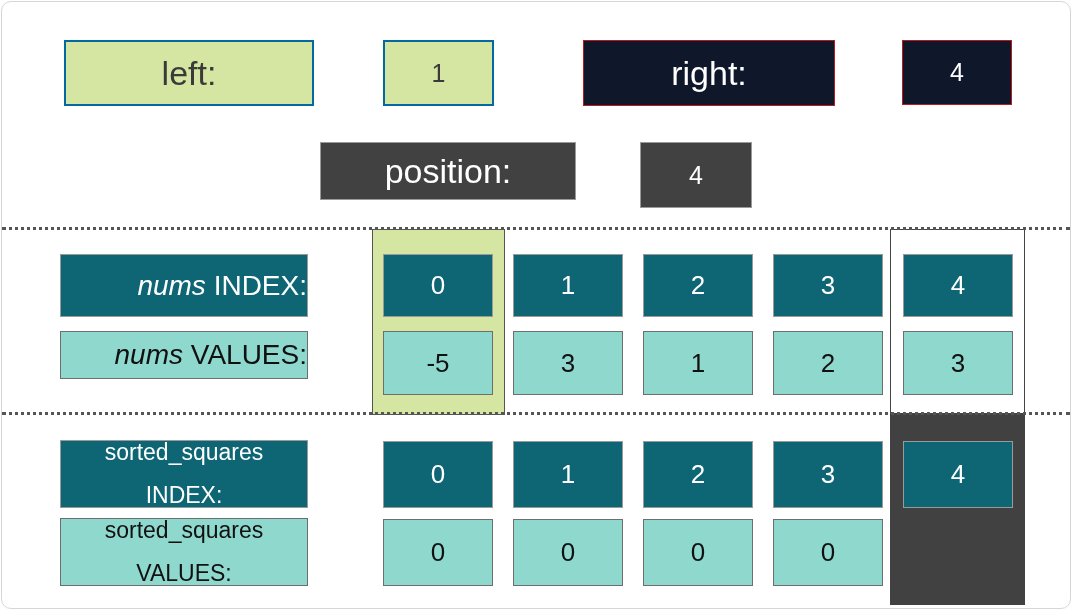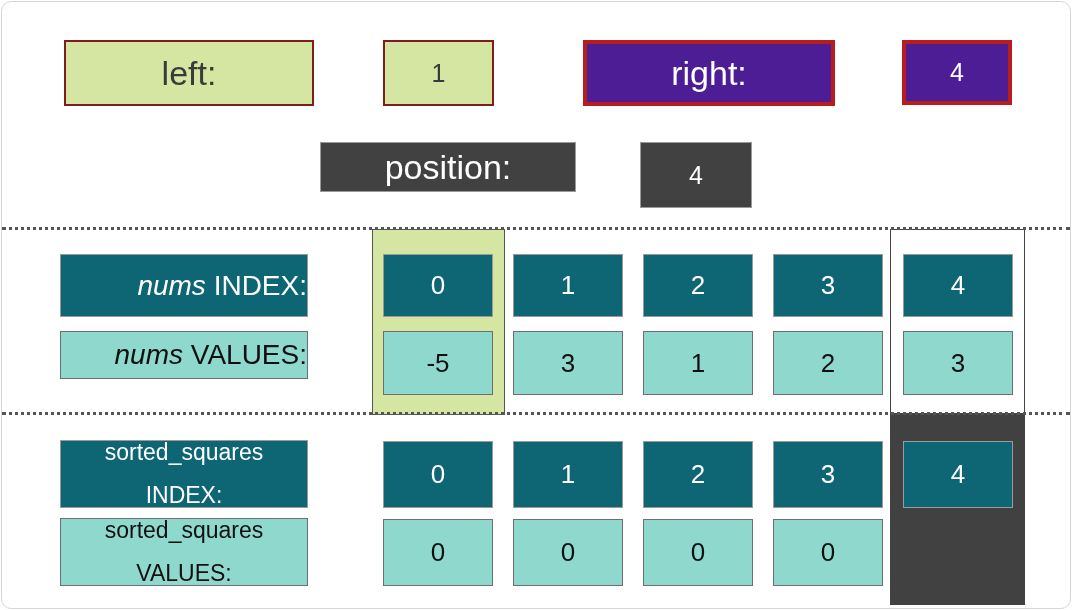--- a/index.html
+++ b/index.html
@@ -9,22 +9,22 @@
     margin:1px;
     border:1px solid #d6d6d6;
     border-radius:10px;
     background:#ffffff;
     overflow:hidden;
     font-family:"Liberation Sans","DejaVu Sans",sans-serif;
     color:#1c1c1c;
   }
   .abs{position:absolute;box-sizing:border-box;display:flex;align-items:center;justify-content:center;text-align:center;}
   
-  .green-box{background:#d5e6a3;border:2px solid #7f1d1d;color:#3a3a3a;}
-  .blue-box{background:#4c1d95;border:4px solid #b91c1c;color:#ffffff;}
+  .green-box{background:#d5e6a3;border:2px solid #0369a1;color:#3a3a3a;}
+  .blue-box{background:#0f172a;border:1px solid #b91c1c;color:#ffffff;}
   .gray-box{background:#414141;border:1px solid #9a9a9a;color:#ffffff;}
   .big-label{font-size:34px;}
   .small-num{font-size:25px;}
   
   .dotline{position:absolute;left:0;width:1068px;height:0;border-top:3px dotted #555555;z-index:2;}
   
   .hl-green{position:absolute;left:370px;top:227px;width:133px;height:186px;background:#d5e6a3;border:1px solid #555555;box-sizing:border-box;z-index:1;}
   .hl-outline{position:absolute;left:888px;top:227px;width:135px;height:185px;background:transparent;border:1px solid #444444;box-sizing:border-box;z-index:1;}
   .hl-dark{position:absolute;left:888px;top:412px;width:135px;height:191px;background:#414141;z-index:1;}
   
@@ -43,21 +43,21 @@
 </head>
 <body>
 
 <div class="card">
 
   <div class="abs green-box big-label" style="left:62px;top:38px;width:250px;height:66px;">left:</div>
   <div class="abs green-box small-num" style="left:381px;top:38px;width:111px;height:66px;">1</div>
   <div class="abs blue-box big-label" style="left:581px;top:38px;width:252px;height:66px;">right:</div>
   <div class="abs blue-box small-num" style="left:900px;top:38px;width:110px;height:65px;">4</div>
 
-  <div class="abs gray-box big-label" style="left:318px;top:140px;width:256px;height:50px;">position:</div>
+  <div class="abs gray-box big-label" style="left:318px;top:140px;width:256px;height:58px;">position:</div>
   <div class="abs gray-box small-num" style="left:638px;top:140px;width:112px;height:66px;">4</div>
 
   <div class="hl-green"></div>
   <div class="hl-outline"></div>
   <div class="hl-dark"></div>
 
   <div class="dotline" style="top:225px;"></div>
   <div class="dotline" style="top:410px;"></div>
 
   <div class="abs idx-cell row-label" style="left:58px;top:252px;width:248px;height:63px;">

